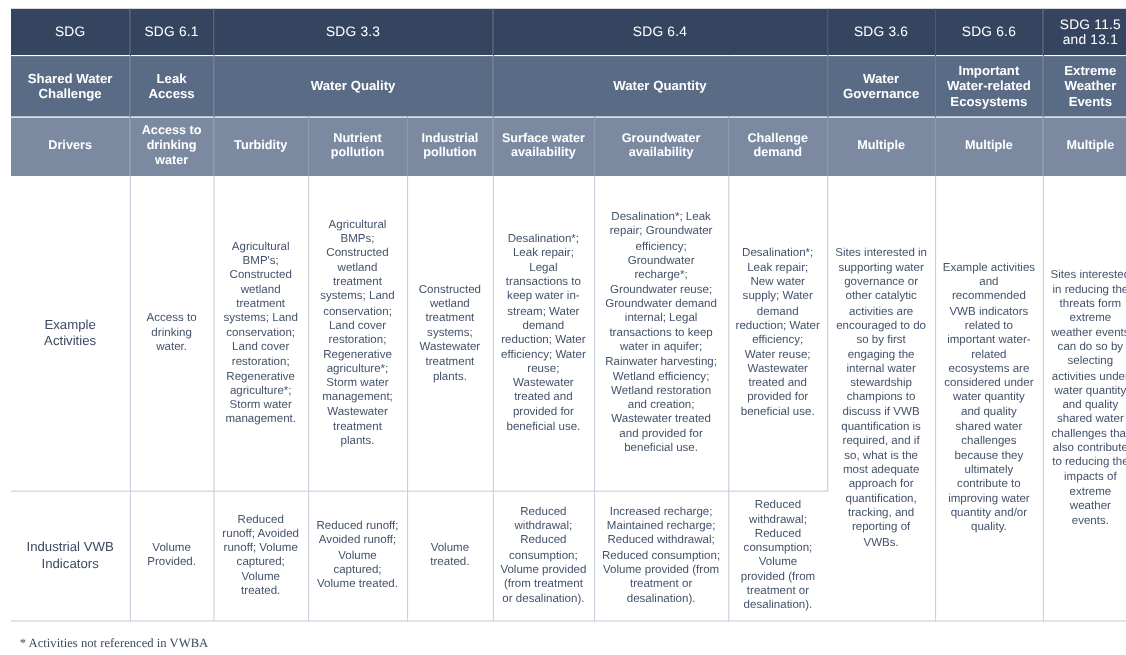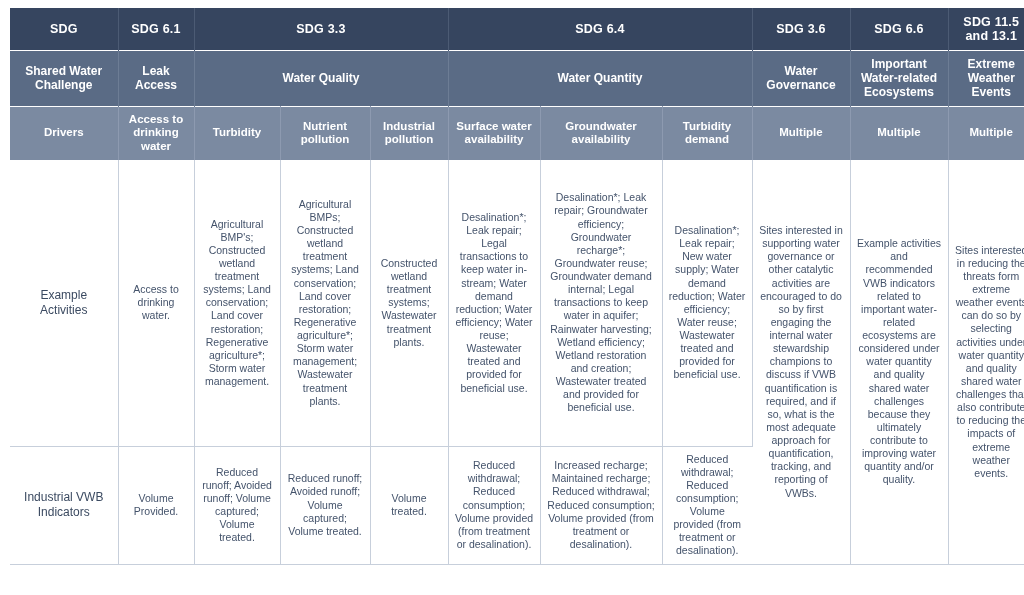--- a/index.html
+++ b/index.html
@@ -30,21 +30,21 @@
     vertical-align: middle;
     text-align: center;
     padding: 6px 6px;
     box-sizing: border-box;
   }
   
   .hdr1 th {
     background: #36455f;
     color: #ffffff;
     font-size: 12.5px;
-    font-weight: bold;
+    font-weight: normal;
     height: 42px;
     border-right: 1px solid #4c5b74;
     letter-spacing: .2px;
   }
   .hdr1 th:last-child { border-right: none; }
 
   
   .hdr2 th {
     background: #5a6b85;
     color: #ffffff;
@@ -149,21 +149,21 @@
         <th>Extreme Weather Events</th>
       </tr>
       <tr class="hdr3">
         <th>Drivers</th>
         <th>Access to drinking water</th>
         <th>Turbidity</th>
         <th>Nutrient pollution</th>
         <th>Industrial pollution</th>
         <th>Surface water availability</th>
         <th>Groundwater availability</th>
-        <th>Turbidity demand</th>
+        <th>Challenge demand</th>
         <th>Multiple</th>
         <th>Multiple</th>
         <th>Multiple</th>
       </tr>
     </thead>
     <tbody>
       <tr class="body-row row-activities">
         <td class="rowlabel">Example Activities</td>
         <td>Access to drinking water.</td>
         <td>Agricultural BMP's; Constructed wetland treatment systems; Land conservation; Land cover restoration; Regenerative agriculture*; Storm water management.</td>
@@ -182,13 +182,14 @@
         <td>Reduced runoff; Avoided runoff; Volume captured; Volume treated.</td>
         <td>Reduced runoff; Avoided runoff; Volume captured; Volume treated.</td>
         <td>Volume treated.</td>
         <td>Reduced withdrawal; Reduced consumption; Volume provided (from treatment or desalination).</td>
         <td>Increased recharge; Maintained recharge; Reduced withdrawal; Reduced consumption; Volume provided (from treatment or desalination).</td>
         <td>Reduced withdrawal; Reduced consumption; Volume provided (from treatment or desalination).</td>
       </tr>
     </tbody>
   </table>
 
+  <div class="footnote">* Activities not referenced  in VWBA</div>
 </div>
 
 </body></html>

